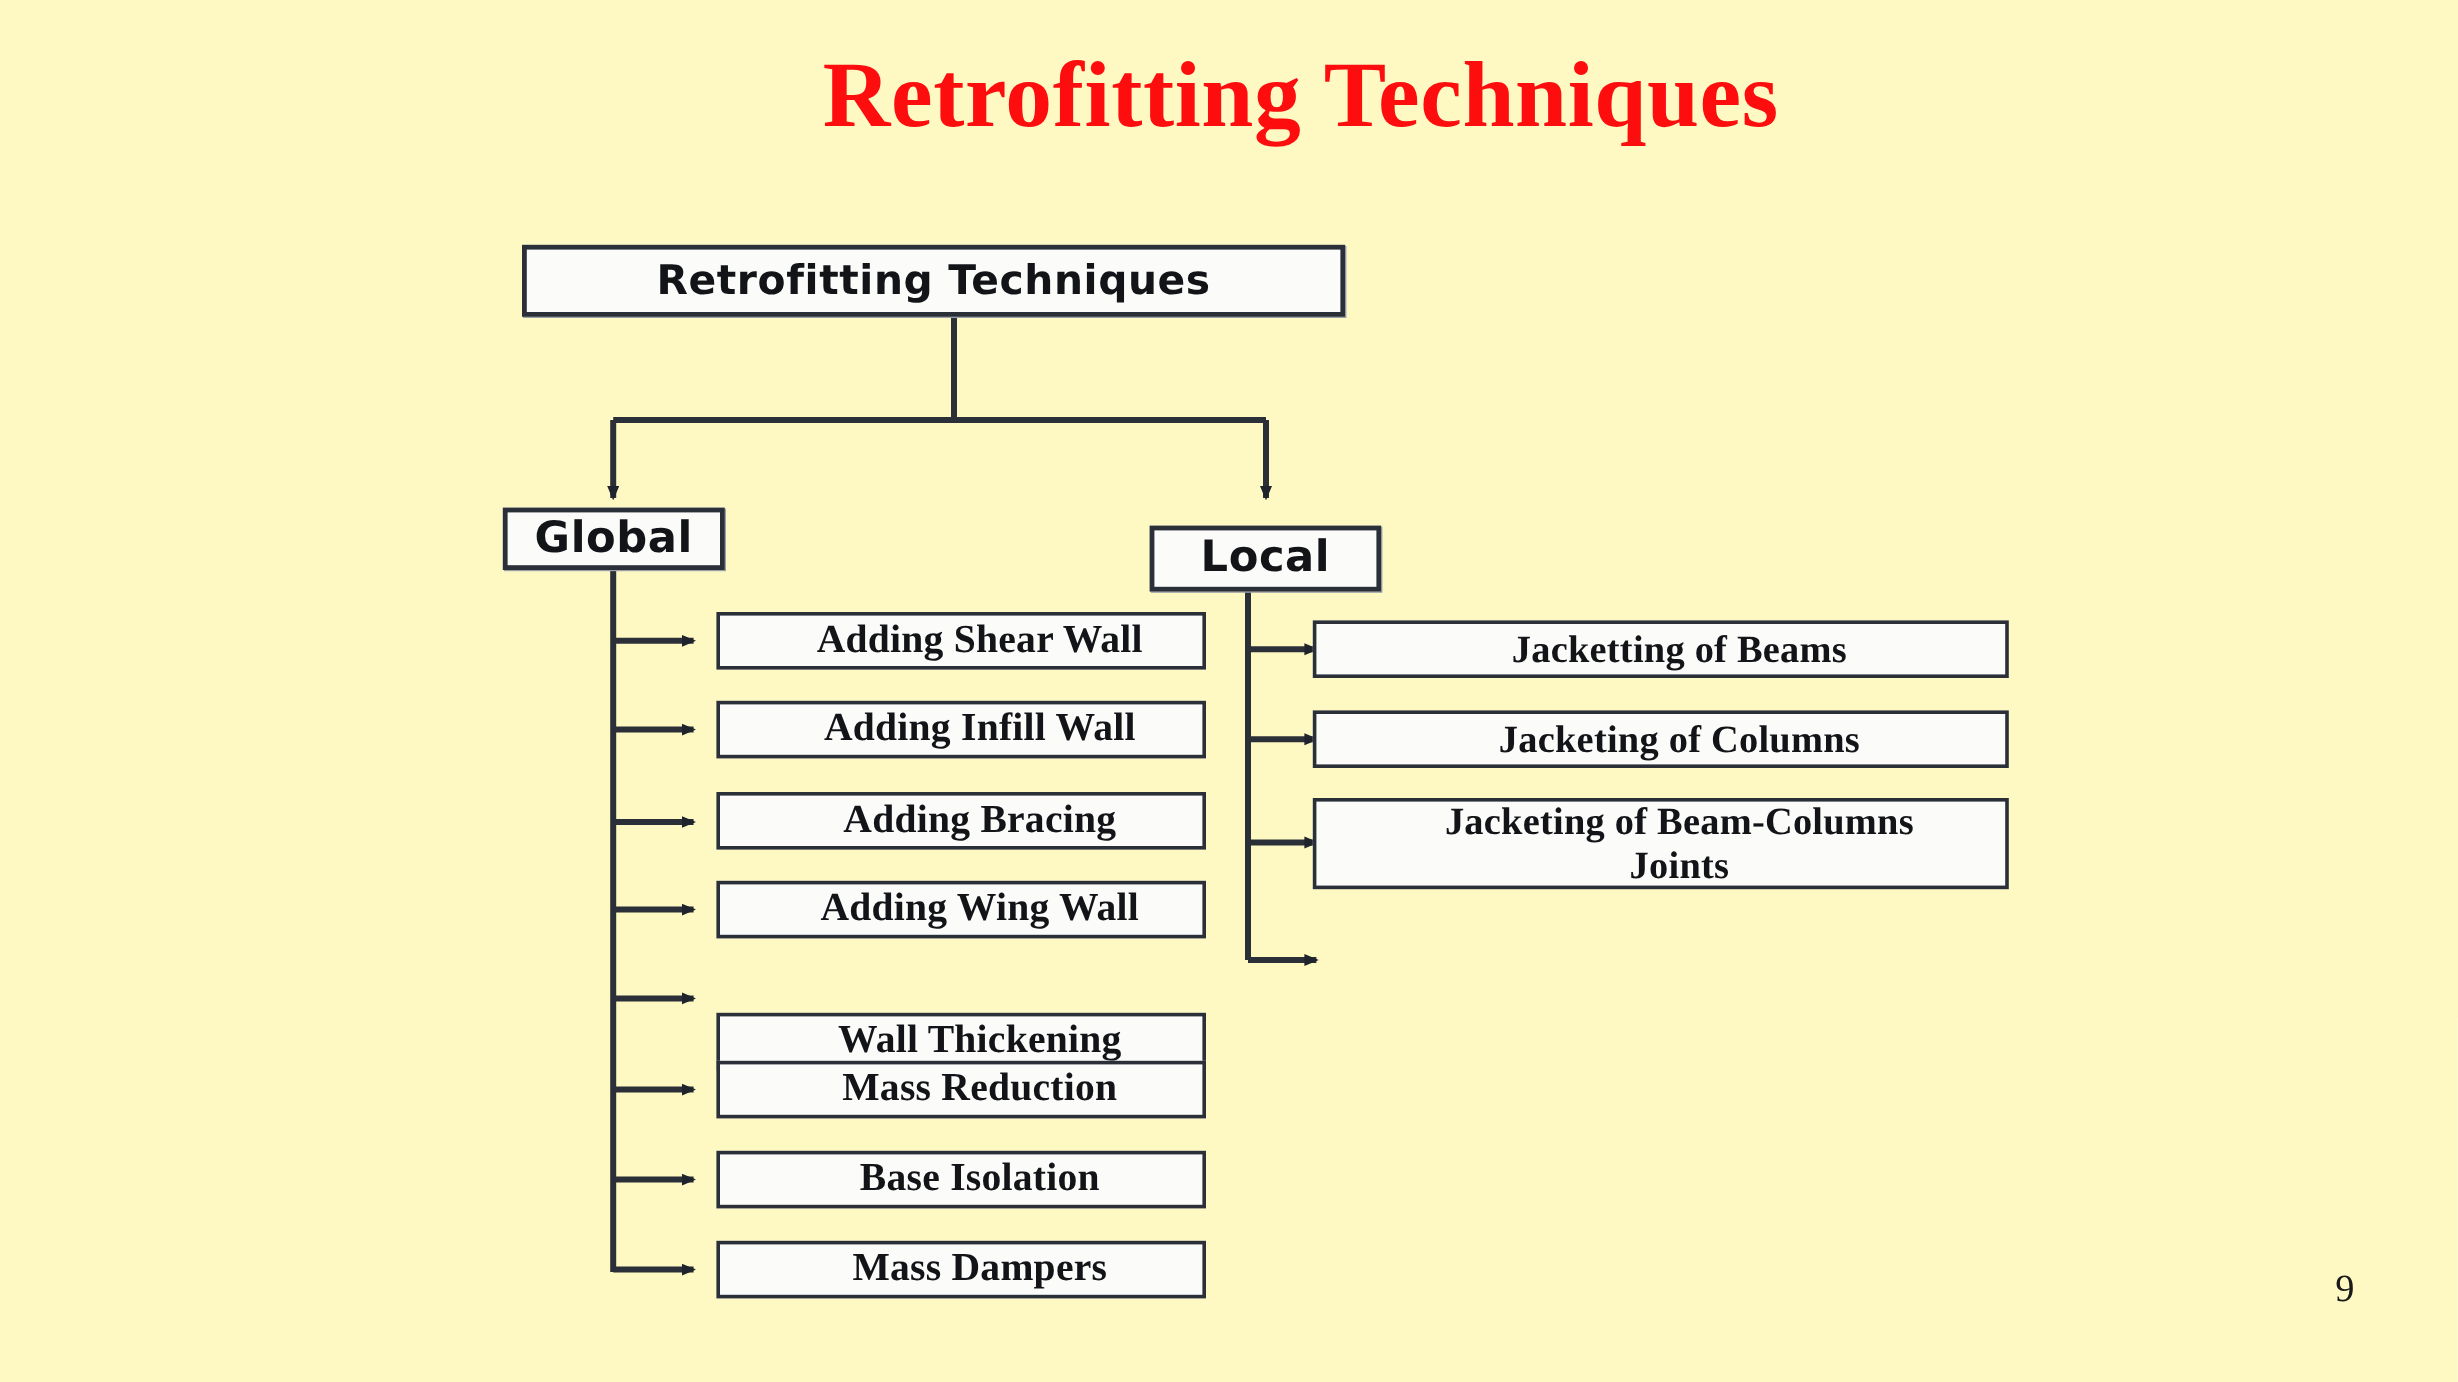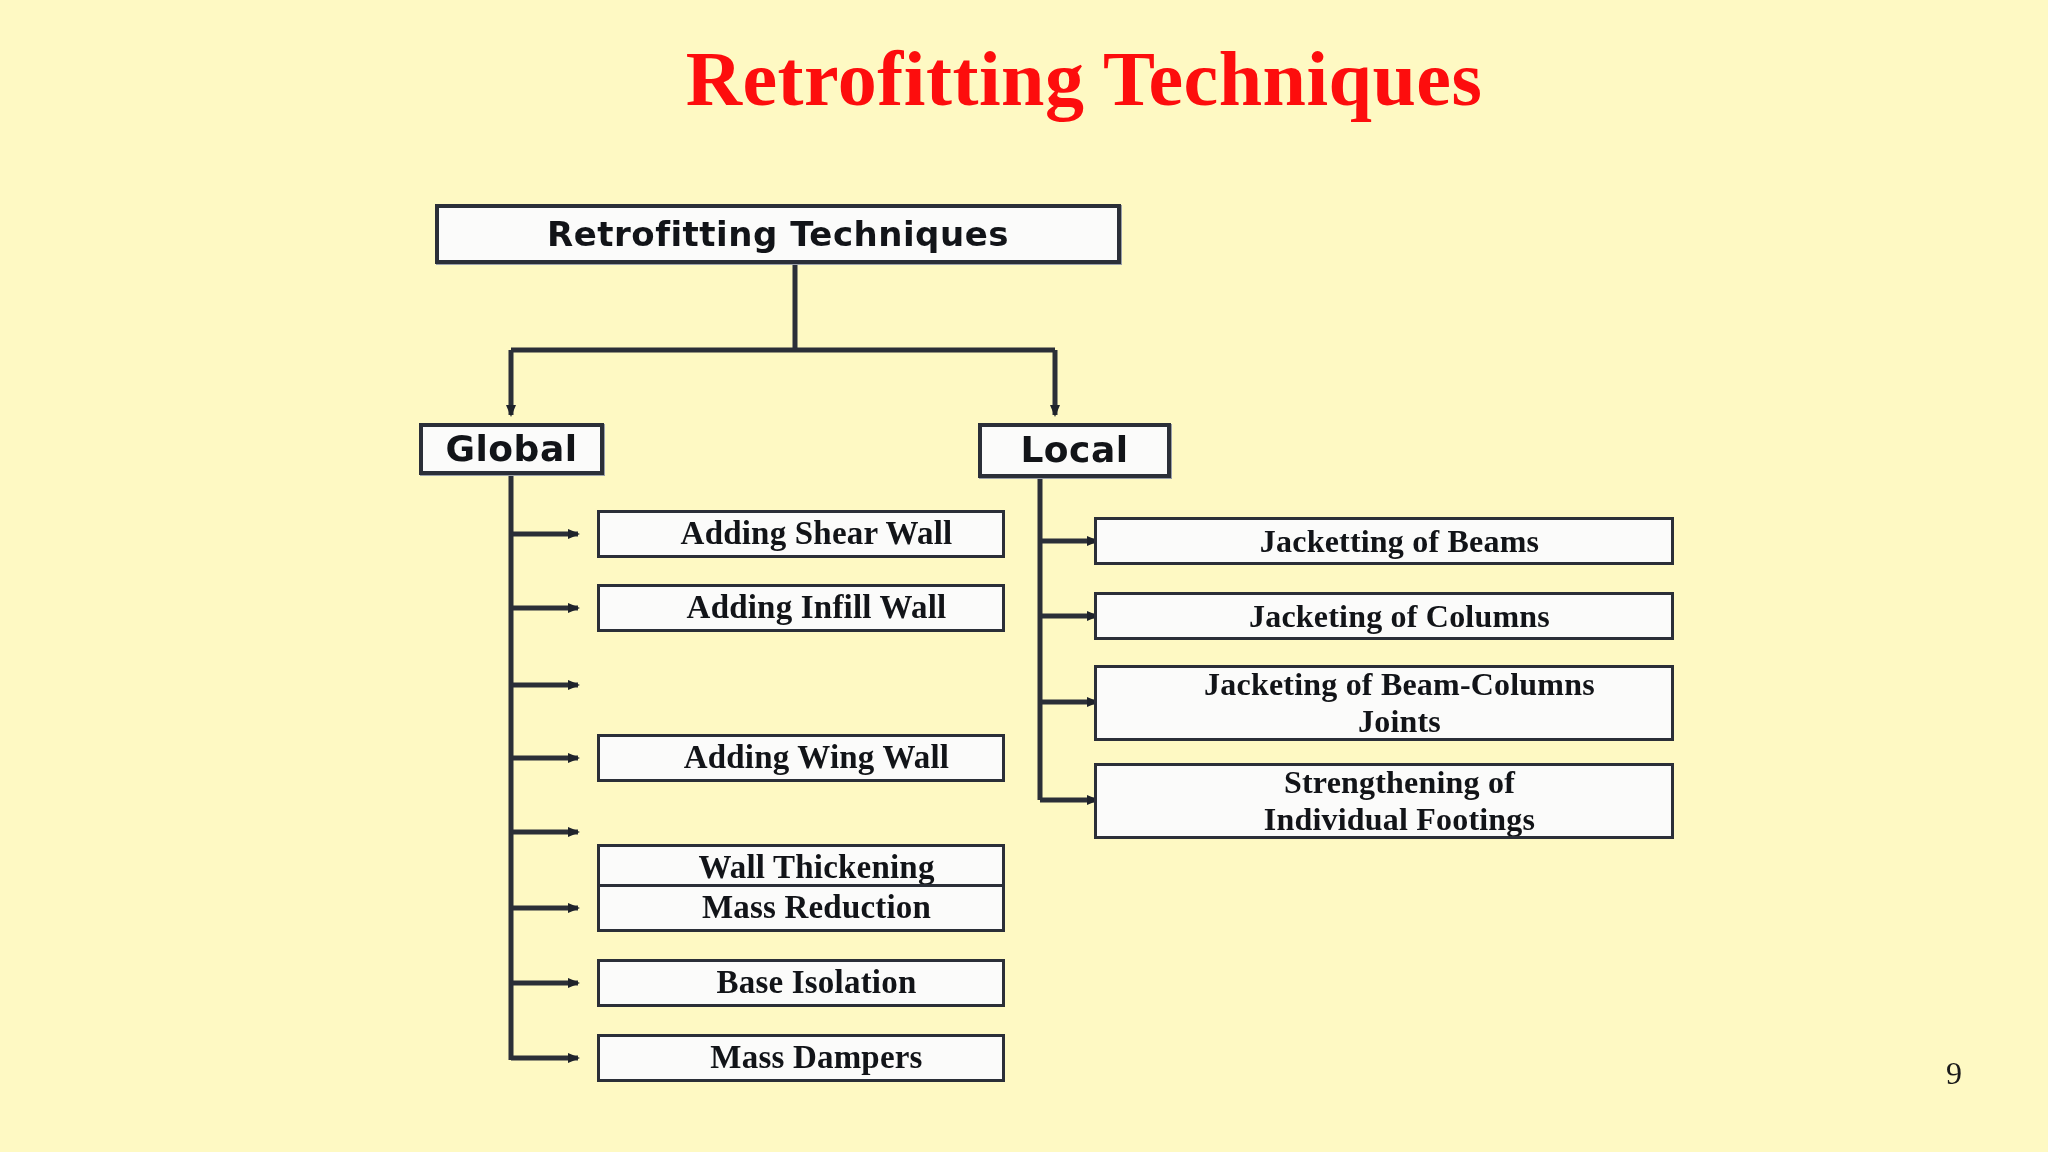--- a/index.html
+++ b/index.html
@@ -77,21 +77,21 @@
     border-width:4px;
     box-shadow:1px 1px 0 #9aa0aa;
   }
   .lvl2 .lbl{
     font-family:"DejaVu Sans","Liberation Sans",sans-serif;
     font-weight:bold;
     font-size:36px;
     letter-spacing:0.5px;
   }
   #node-global{left:419px;top:423px;width:185px;height:52px;}
-  #node-local{left:958px;top:423px;width:193px;height:55px;margin-left:20px;}
+  #node-local{left:958px;top:438px;width:193px;height:55px;}
 
   
   .leaf{
     border-width:3px;
     padding-left:31px;
   }
   .leaf .lbl{
     font-family:"Liberation Serif","DejaVu Serif",serif;
     font-weight:bold;
     font-size:33px;
@@ -166,20 +166,23 @@
     <div class="node lvl2" id="node-local">
       <span class="lbl">Local</span>
     </div>
 
     <div class="node leaf leaf-left" style="top:510px">
       <span class="lbl">Adding Shear Wall</span>
     </div>
     <div class="node leaf leaf-left" style="top:584px">
       <span class="lbl">Adding Infill Wall</span>
     </div>
+    <div class="node leaf leaf-left" style="top:660px">
+      <span class="lbl">Adding Bracing</span>
+    </div>
     <div class="node leaf leaf-left" style="top:734px">
       <span class="lbl">Adding Wing Wall</span>
     </div>
     <div class="node leaf leaf-left" style="top:844px">
       <span class="lbl">Wall Thickening</span>
     </div>
     <div class="node leaf leaf-left" style="top:884px">
       <span class="lbl">Mass Reduction</span>
     </div>
     <div class="node leaf leaf-left" style="top:959px">
@@ -192,22 +195,18 @@
     <div class="node leaf leaf-right" style="top:517px;height:48px">
       <span class="lbl">Jacketting of Beams</span>
     </div>
     <div class="node leaf leaf-right" style="top:592px;height:48px">
       <span class="lbl">Jacketing of Columns</span>
     </div>
     <div class="node leaf leaf-right two-line" style="top:665px;height:76px">
       <span class="lbl">Jacketing of Beam-Columns
 Joints</span>
     </div>
-    <div class="node leaf leaf-right two-line" style="top:763px;height:76px">
-      <span class="lbl">Strengthening of
-Individual Footings</span>
-    </div>
 
   </div>
 
   <div id="page-number">9</div>
 
 </div>
 
 </body></html>

